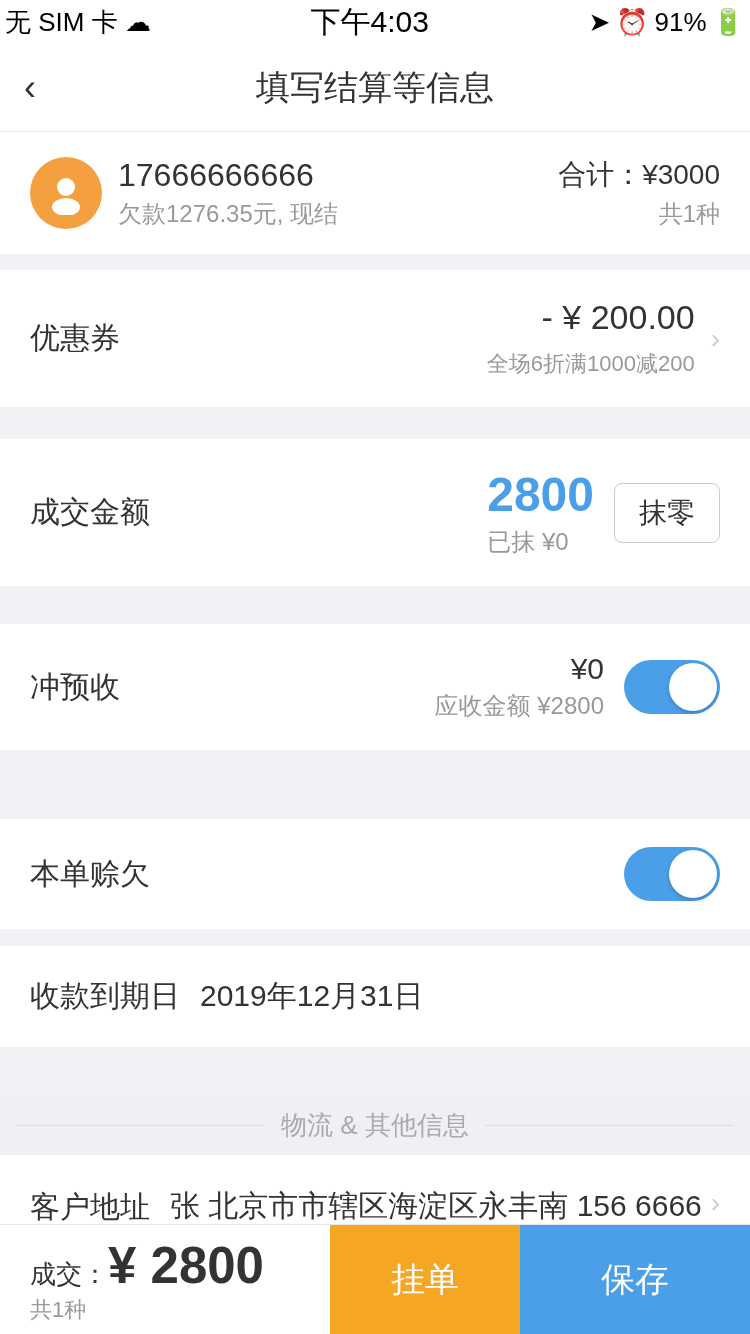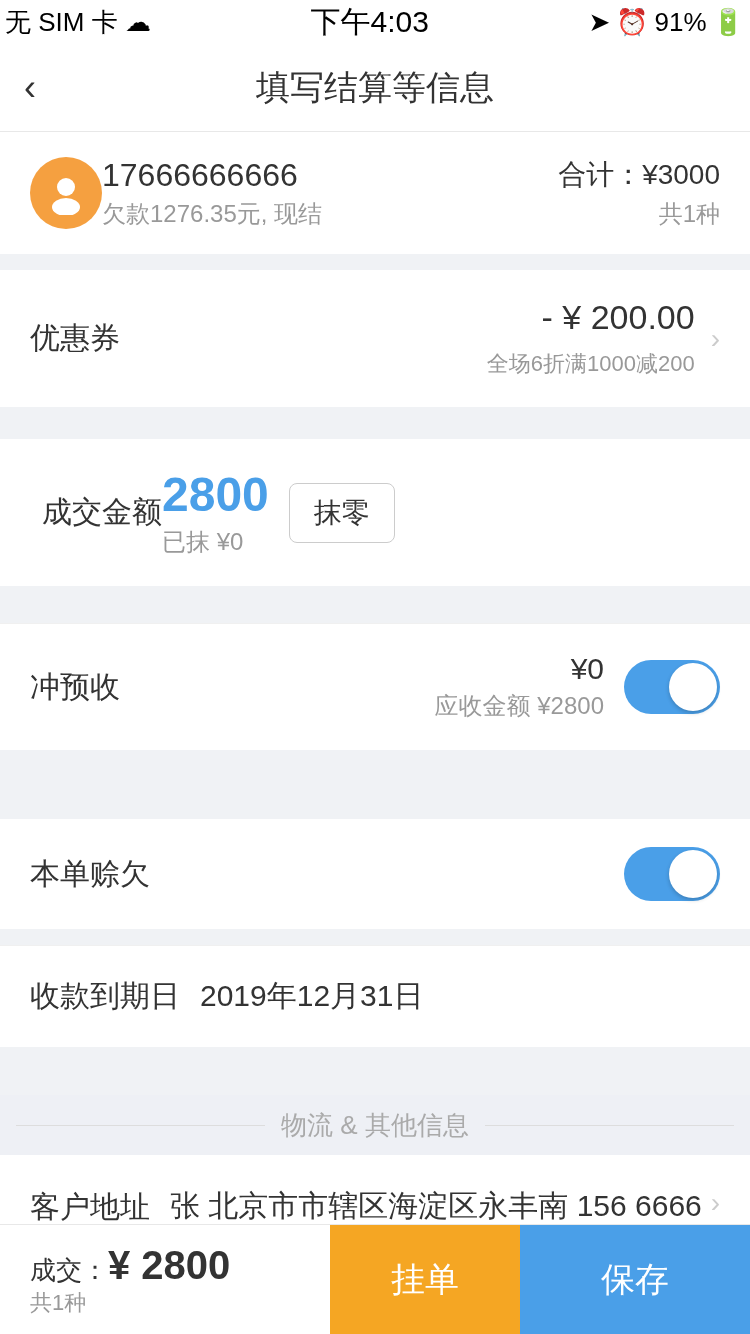--- a/index.html
+++ b/index.html
@@ -68,21 +68,21 @@
       background: #fff;
       padding: 24px 30px;
       display: flex;
       align-items: center;
       justify-content: space-between;
       margin-bottom: 16px;
     }
     .customer-left {
       display: flex;
       align-items: center;
-      gap: 0;
+      gap: 16px;
     }
     .avatar {
       width: 72px;
       height: 72px;
       border-radius: 50%;
       background: #f5a040;
       display: flex;
       align-items: center;
       justify-content: center;
     }
@@ -153,23 +153,24 @@
       height: 16px;
       background: #f0f2f5;
     }
 
     
     .amount-section {
       background: #fff;
       margin-bottom: 0;
     }
     .amount-row {
-      padding: 28px 42px;
-      display: flex;
-      align-items: center;
+      padding: 28px 30px;
+      display: flex;
+      align-items: center;
+      justify-content: space-between;
     }
     .amount-value {
       font-size: 48px;
       color: #4a9fe8;
       font-weight: 600;
     }
     .amount-sub {
       font-size: 24px;
       color: #999;
       margin-top: 4px;
@@ -315,21 +316,21 @@
     }
     .bottom-total {
       flex: 1;
       padding: 0 30px;
     }
     .bottom-total-label {
       font-size: 26px;
       color: #333;
     }
     .bottom-total-amount {
-      font-size: 40px;
+      font-size: 51px;
       color: #333;
       font-weight: 600;
       margin-top: 2px;
     }
     .bottom-total-count {
       font-size: 22px;
       color: #999;
     }
     .bottom-actions {
       display: flex;

